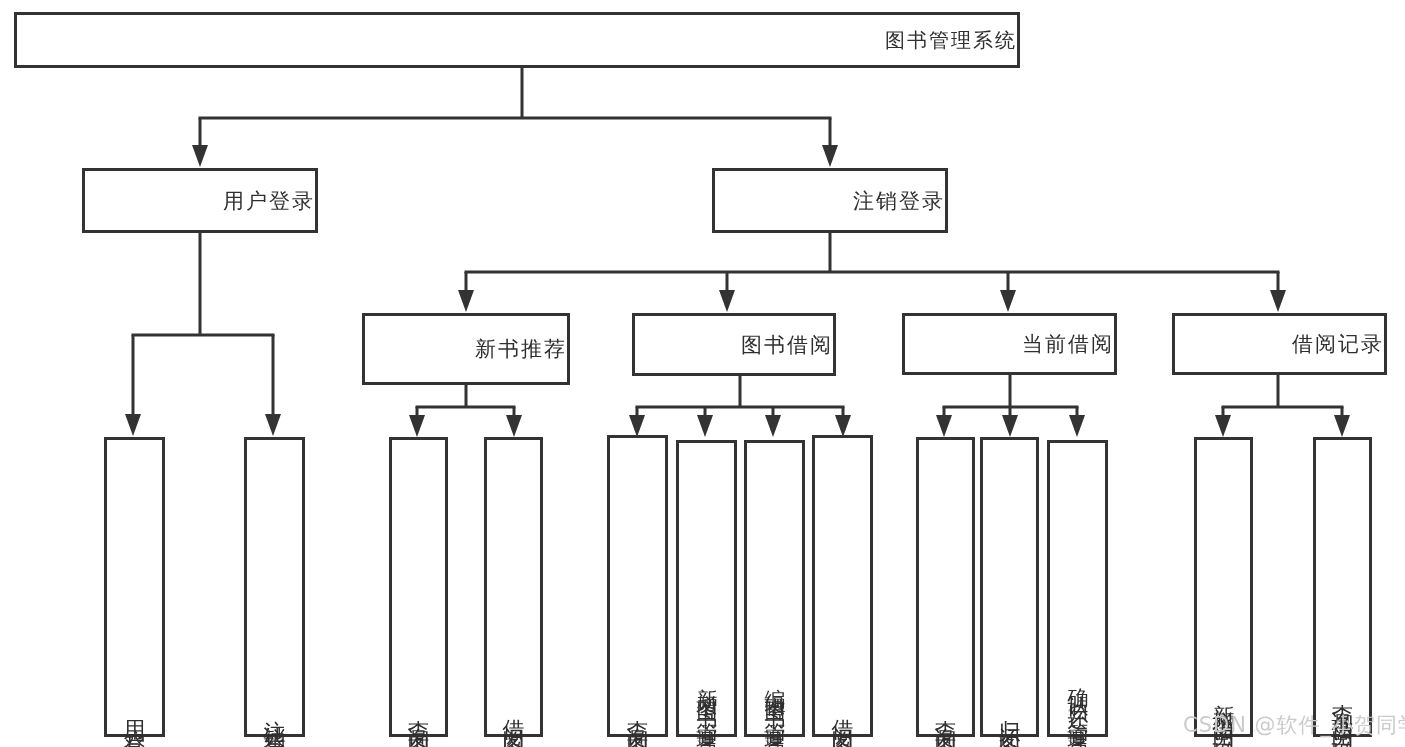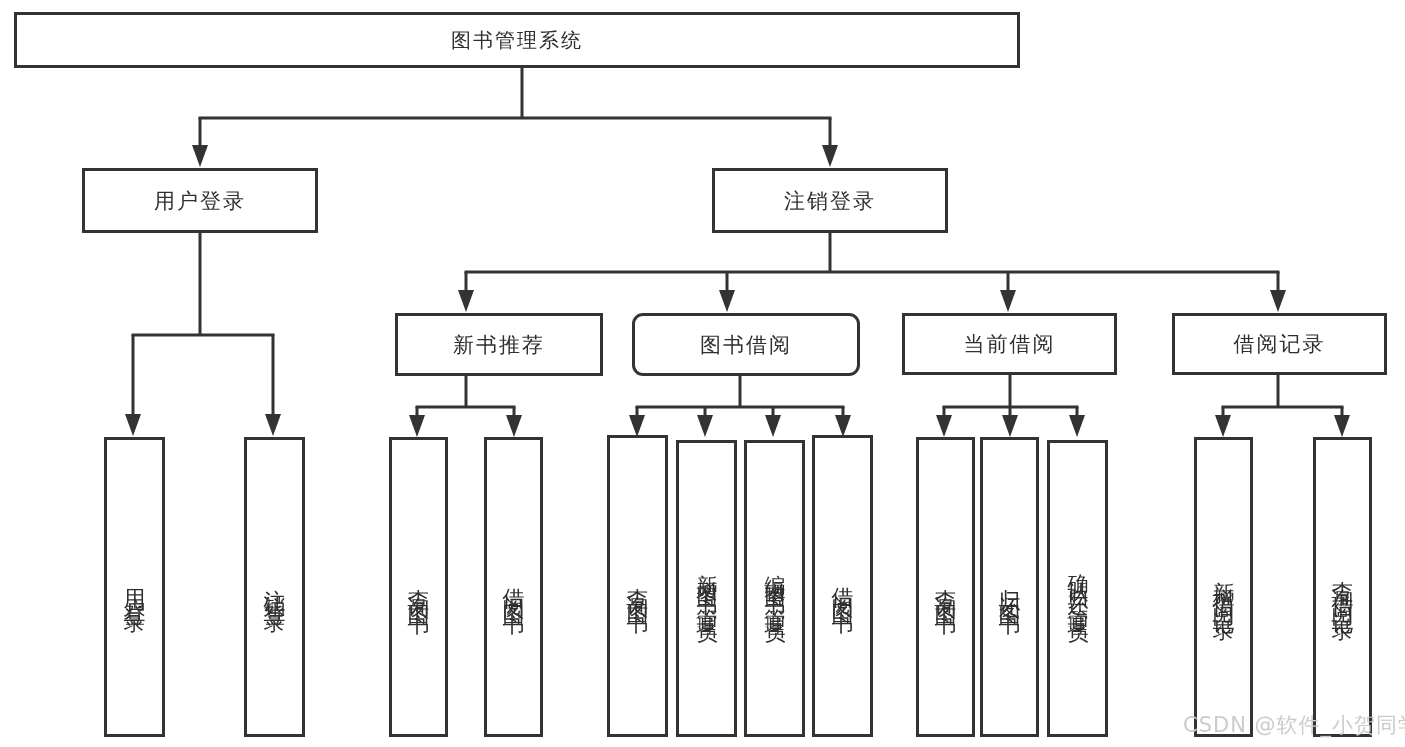--- a/index.html
+++ b/index.html
@@ -21,21 +21,21 @@
     top: 0;
     z-index: 1;
   }
   .box {
     position: absolute;
     box-sizing: border-box;
     border: 3px solid #333333;
     background: #ffffff;
     display: flex;
     align-items: center;
-    justify-content: center;
+    justify-content: flex-end;
     color: #2f2f2f;
     z-index: 2;
   }
   .h-label {
     font-size: 21px;
     letter-spacing: 2px;
     white-space: nowrap;
   }
   .root-label {
     font-size: 20px;
@@ -143,24 +143,24 @@
     <span class="root-label">图书管理系统</span>
   </div>
 
   <div class="box" style="left:82px; top:168px; width:236px; height:65px;">
     <span class="h-label">用户登录</span>
   </div>
   <div class="box" style="left:712px; top:168px; width:236px; height:65px;">
     <span class="h-label">注销登录</span>
   </div>
 
-  <div class="box" style="left:362px; top:313px; width:208px; height:63px;margin-left:33px;">
+  <div class="box" style="left:362px; top:313px; width:208px; height:72px;">
     <span class="h-label">新书推荐</span>
   </div>
-  <div class="box" style="left:632px; top:313px; width:228px; height:63px;border-radius:11px;">
+  <div class="box" style="left:632px; top:313px; width:204px; height:63px;">
     <span class="h-label">图书借阅</span>
   </div>
   <div class="box" style="left:902px; top:313px; width:215px; height:62px;">
     <span class="h-label">当前借阅</span>
   </div>
   <div class="box" style="left:1172px; top:313px; width:215px; height:62px;">
     <span class="h-label">借阅记录</span>
   </div>
 
   <div class="box v-box" style="left:104px; top:437px; width:61px; height:300px;">用户登录</div>

